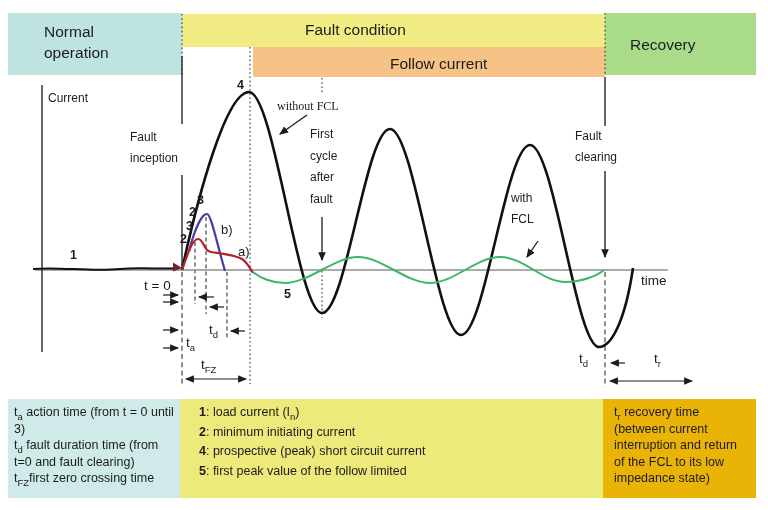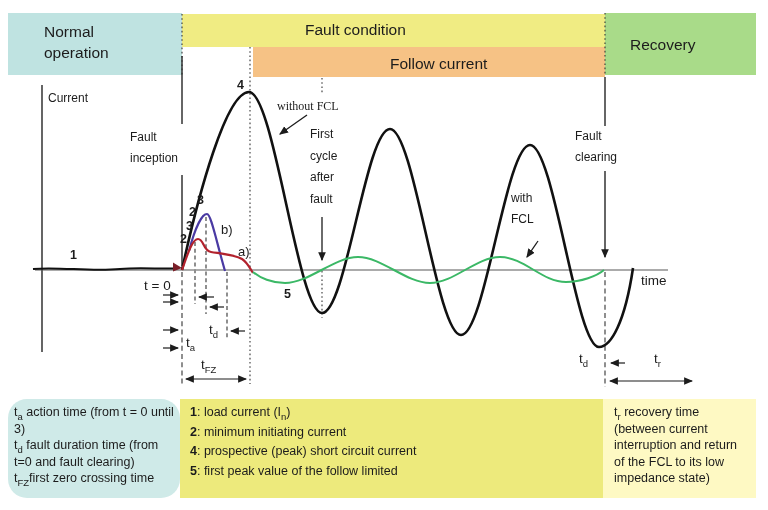--- a/index.html
+++ b/index.html
@@ -121,46 +121,46 @@
     <span>t</span><sub>a</sub></span>
   <span class="lbl tsym" style="left:209px;top:323px;">
     <span>t</span><sub>d</sub></span>
   <span class="lbl tsym" style="left:201px;top:358px;">
     <span>t</span><sub>FZ</sub></span>
   <span class="lbl tsym" style="left:579px;top:352px;">
     <span>t</span><sub>d</sub></span>
   <span class="lbl tsym" style="left:654px;top:352px;">
     <span>t</span><sub>r</sub></span>
 
-  <div class="legend" style="left:8px;top:399px;width:172px;height:99px;background:#cfeae8;padding:5px 6px 0 6px;box-sizing:border-box;border-radius:19px;">
+  <div class="legend" style="left:8px;top:399px;width:172px;height:99px;background:#cfeae8;padding:5px 6px 0 6px;box-sizing:border-box;">
     <div>
       <span>t</span><sub>a</sub><span> action time (from t = 0 until 3)</span>
     </div>
     <div>
       <span>t</span><sub>d</sub><span> fault duration time (from t=0 and fault clearing)</span>
     </div>
     <div>
       <span>t</span><sub>FZ</sub><span>first zero crossing time</span>
     </div>
   </div>
 
-  <div class="legend legend-mid" style="left:180px;top:399px;width:423px;height:99px;background:#edea7c;padding:4px 6px 0 10px;box-sizing:border-box;">
+  <div class="legend legend-mid" style="left:180px;top:399px;width:423px;height:99px;background:#edea7c;padding:4px 6px 0 19px;box-sizing:border-box;">
     <div>
       <b>1</b><span>: load current (I</span><sub>n</sub><span>)</span>
     </div>
     <div>
       <b>2</b><span>: minimum initiating current</span><sub></sub><span></span>
     </div>
     <div>
       <b>4</b><span>: prospective (peak) short circuit current</span><sub></sub><span></span>
     </div>
     <div>
       <b>5</b><span>: first peak value of the follow limited</span><sub></sub><span></span>
     </div>
   </div>
 
-  <div class="legend" style="left:603px;top:399px;width:153px;height:99px;background:#fef9c3;padding:5px 8px 16px 11px;box-sizing:border-box;">
+  <div class="legend" style="left:603px;top:399px;width:153px;height:99px;background:#eab308;padding:5px 8px 16px 11px;box-sizing:border-box;">
     <div>
       <span>t</span><sub>r</sub><span> recovery time (between current interruption and return of the FCL to its low impedance state)</span>
     </div>
   </div>
 
 </div>
 
 </body></html>

